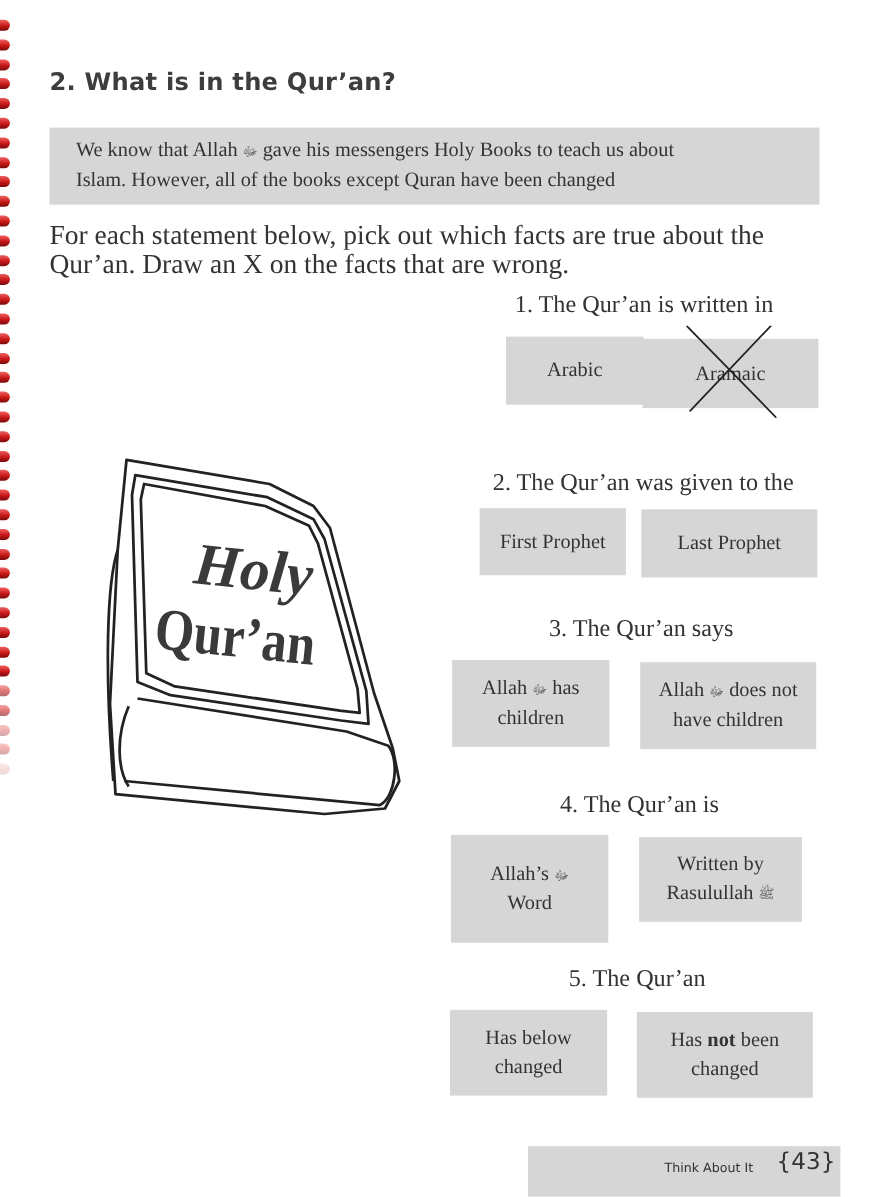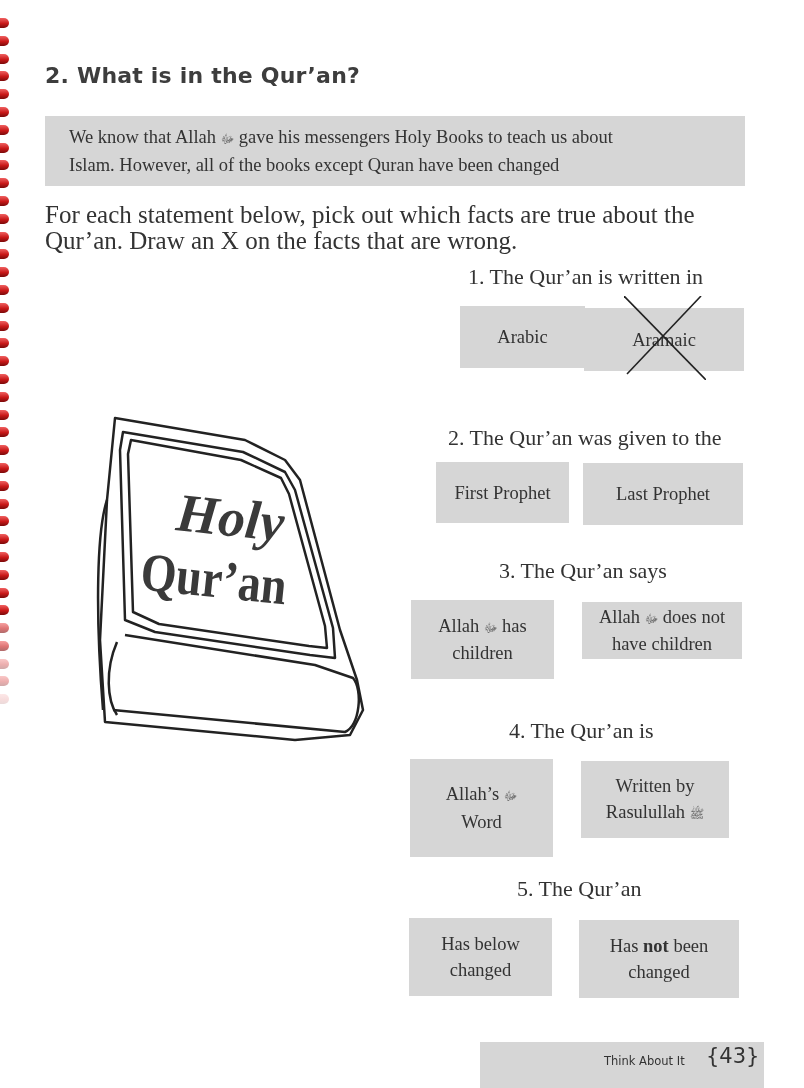--- a/index.html
+++ b/index.html
@@ -124,21 +124,21 @@
 
 <div class="q-label" style="left:499px; top:558px;">3. The Qur’an says</div>
 <div class="opt" style="left:411px; top:600px; width:143px; height:79px;">
   <div>
     <span>Allah</span>
     <span class="honor">ﷻ</span>
     <span>has</span><br>
     <span>children</span>
   </div>
 </div>
-<div class="opt" style="left:582px; top:602px; width:160px; height:57px;">
+<div class="opt" style="left:582px; top:602px; width:160px; height:79px;">
   <div>
     <span>Allah</span>
     <span class="honor">ﷻ</span>
     <span>does not</span><br>
     <span>have children</span>
   </div>
 </div>
 
 <div class="q-label" style="left:509px; top:718px;">4. The Qur’an is</div>
 <div class="opt" style="left:410px; top:759px; width:143px; height:98px;">

